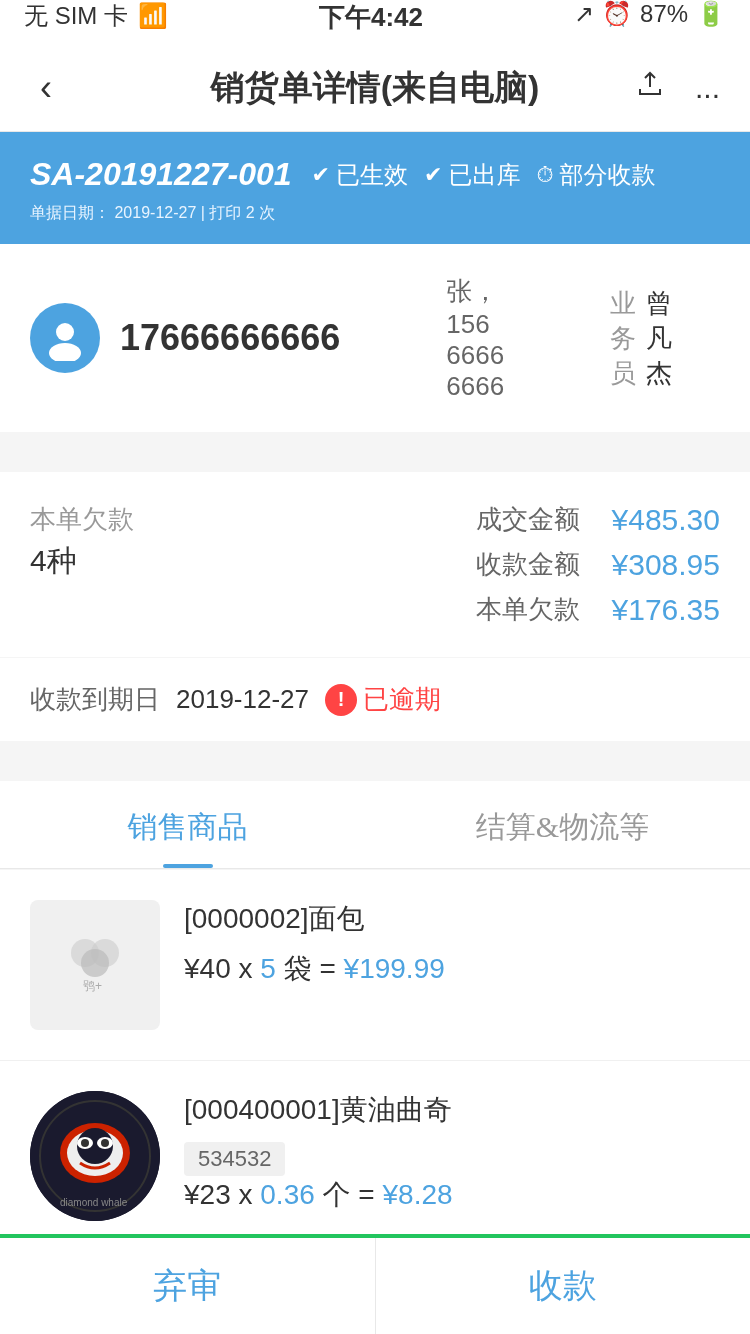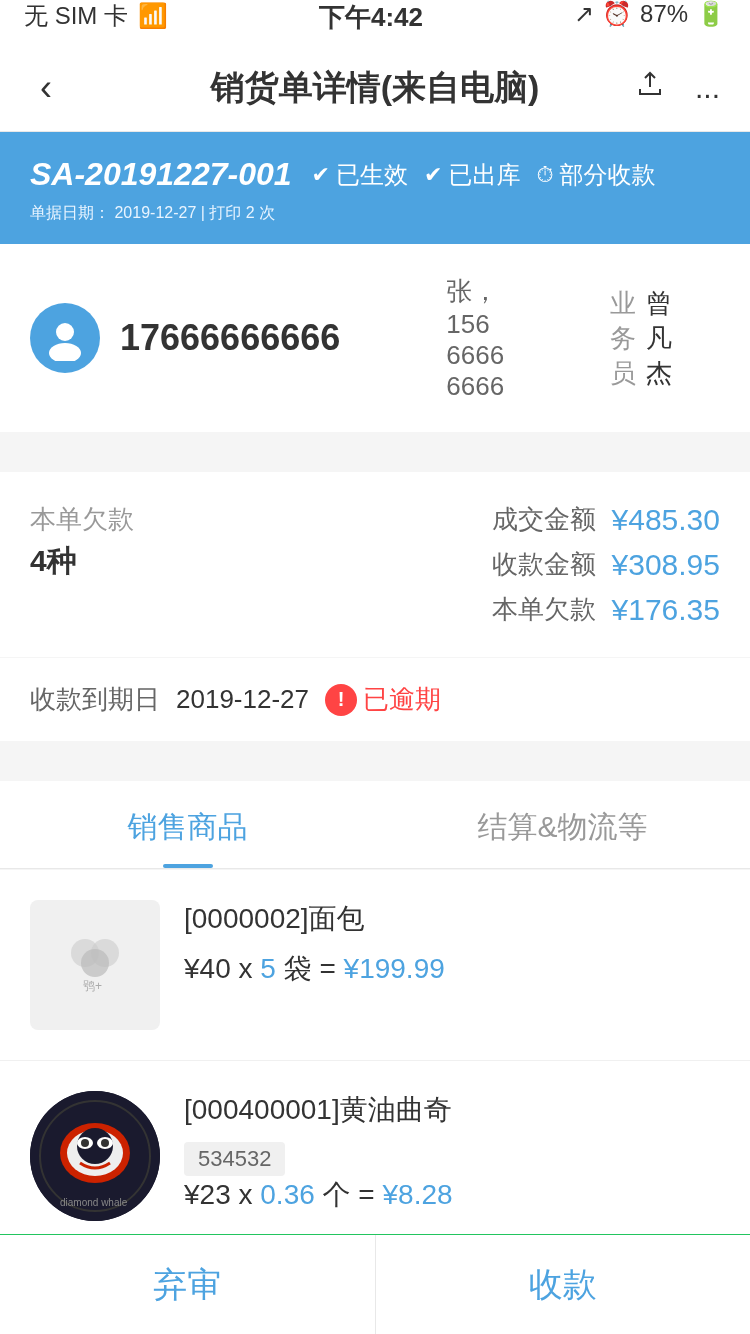--- a/index.html
+++ b/index.html
@@ -149,28 +149,28 @@
     .stats-section {
       background: #fff;
       padding: 30px;
       margin-bottom: 0;
       display: flex;
       justify-content: space-between;
       align-items: flex-start;
     }
     .stats-left { }
     .stats-left-label { font-size: 26px; color: #999; }
-    .stats-left-value { font-size: 30px; color: #333; font-weight: 700; margin-top: 4px; }
+    .stats-left-value { font-size: 30px; color: #333; font-weight: 400; margin-top: 4px; }
     .stats-right {
       display: flex;
       flex-direction: column;
       gap: 10px;
       align-items: flex-end;
     }
-    .stat-row { display: flex; gap: 4px; align-items: center; }
+    .stat-row { display: flex; gap: 20px; align-items: center; }
     .stat-label { font-size: 26px; color: #666; }
     .stat-value { font-size: 30px; color: #4da3e0; font-weight: 500; min-width: 120px; text-align: right; }
 
     
     .due-section {
       background: #fff;
       padding: 24px 30px;
       margin-top: 1px;
       display: flex;
       align-items: center;
@@ -206,20 +206,21 @@
       border-bottom: 1px solid #e8e8e8;
     }
     .tab-item {
       flex: 1;
       text-align: center;
       padding: 26px 0 20px;
       font-size: 30px;
       cursor: pointer;
       position: relative;
       color: #999;
+      font-family: Liberation Serif, serif;
     }
     .tab-item.active {
       color: #4da3e0;
     }
     .tab-item.active::after {
       content: '';
       position: absolute;
       bottom: 0;
       left: 50%;
       transform: translateX(-50%);
@@ -268,21 +269,21 @@
     .product-total { color: #4da3e0; font-weight: 500; }
 
     
     .bottom-bar {
       position: fixed;
       bottom: 0;
       width: 750px;
       height: 100px;
       background: #fff;
       display: flex;
-      border-top: 1px solid #22c55e;
+      border-top: 4px solid #22c55e;
     }
     .bottom-btn {
       flex: 1;
       display: flex;
       align-items: center;
       justify-content: center;
       font-size: 34px;
       cursor: pointer;
       color: #4da3e0;
     }

